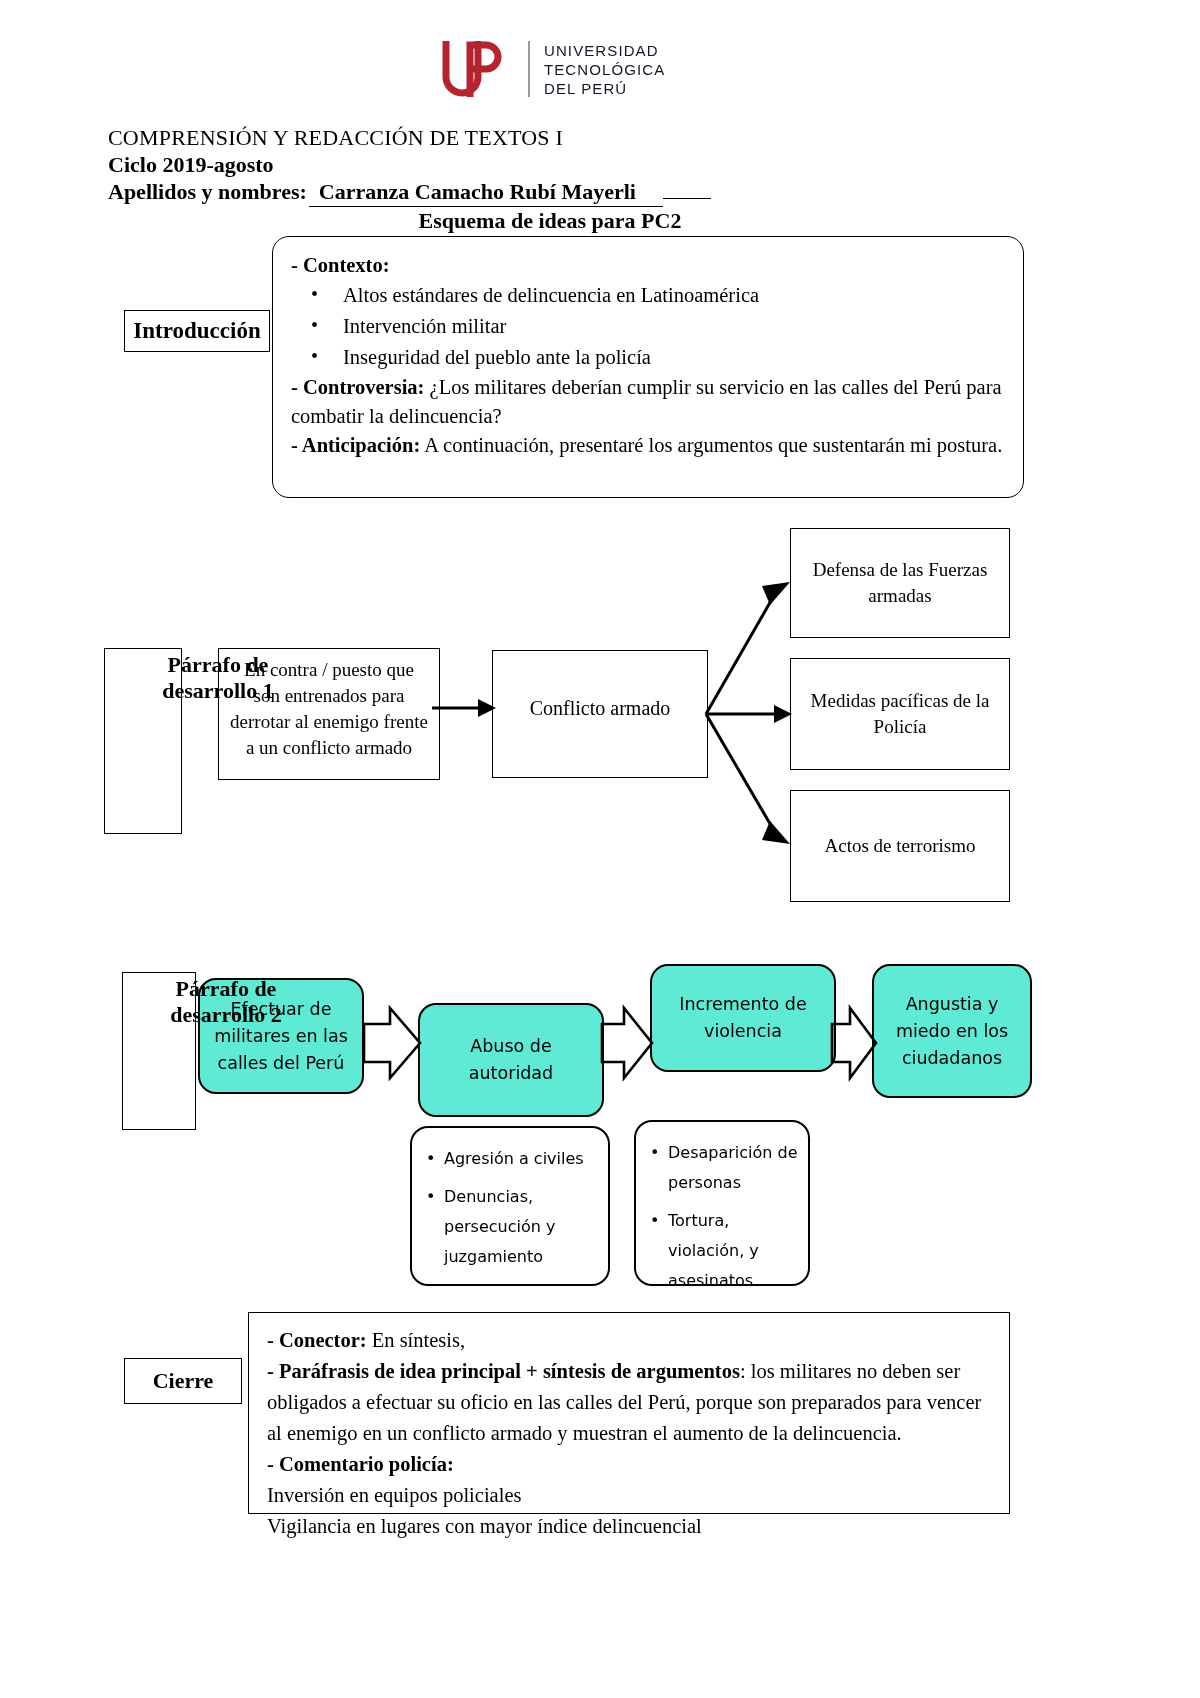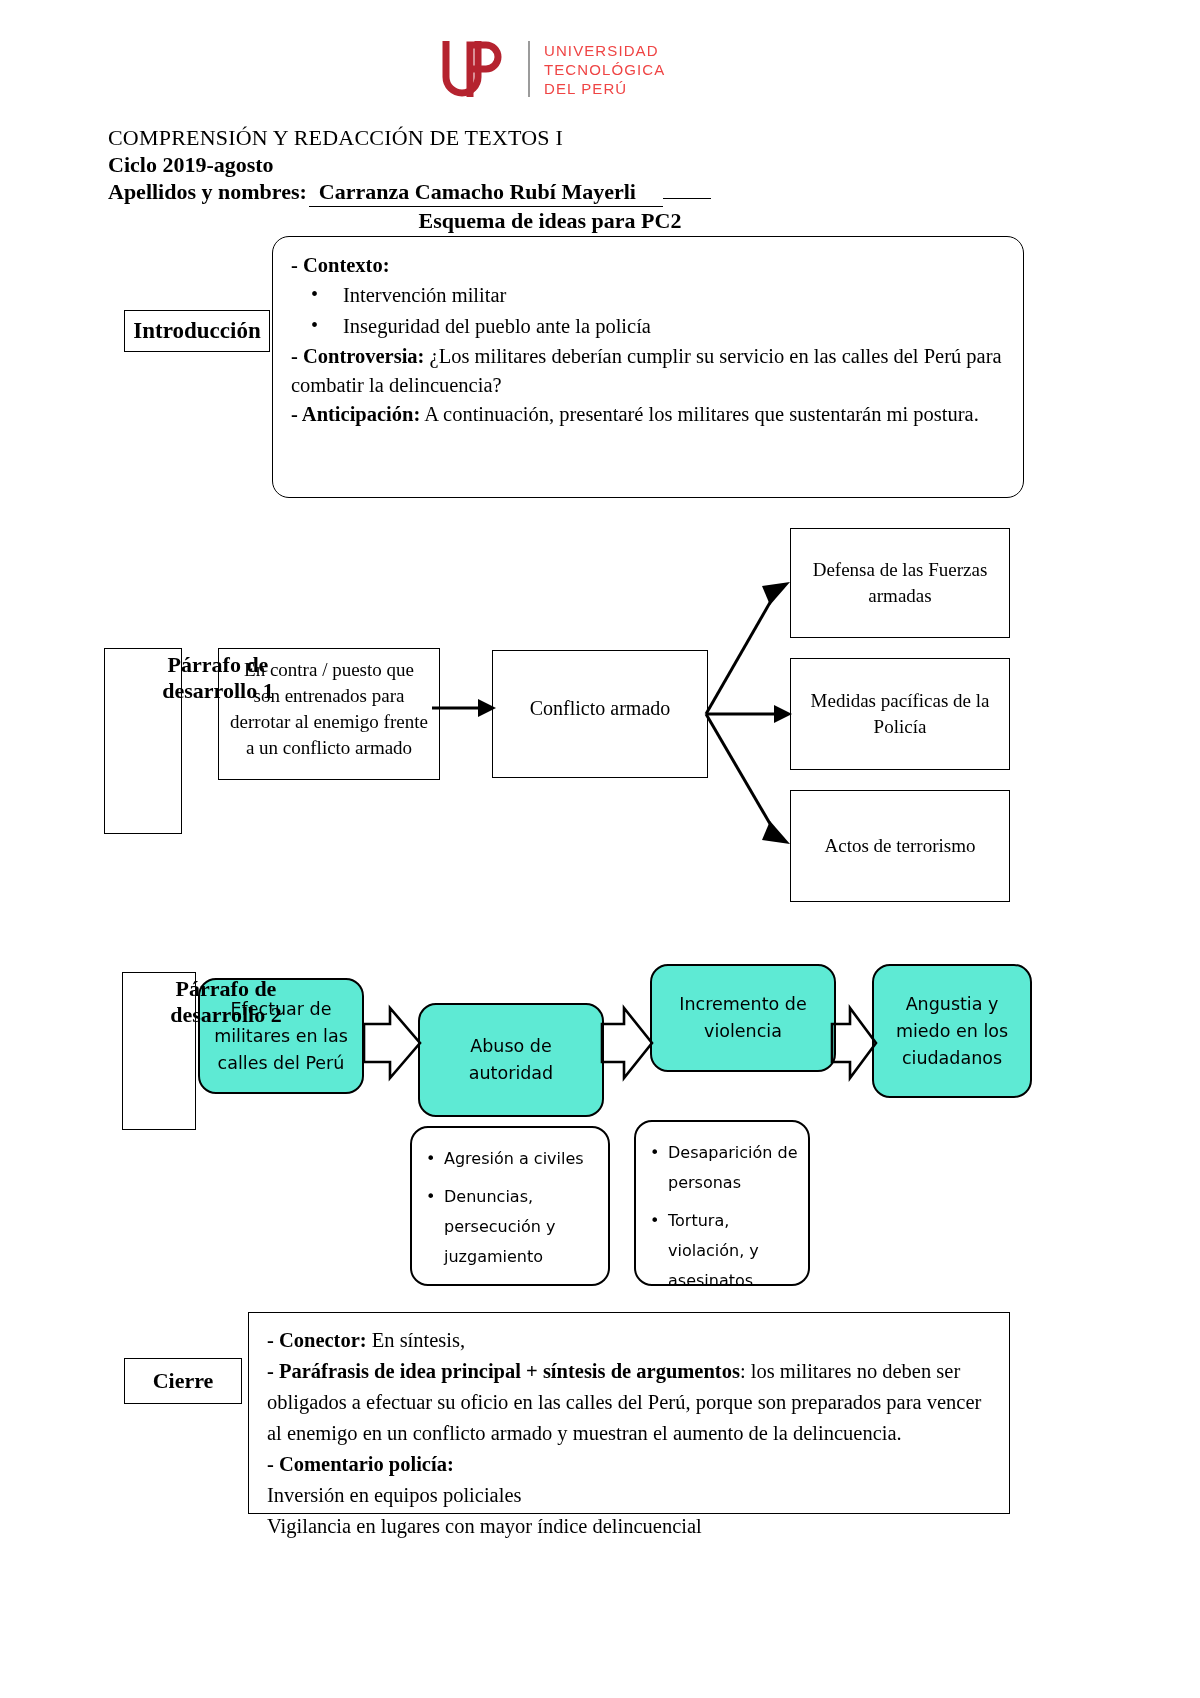--- a/index.html
+++ b/index.html
@@ -41,21 +41,21 @@
     height: 56px;
     background: #9b9b9b;
     margin: 0 14px 0 18px;
     flex: 0 0 auto;
   }
   #logo-text {
     font-family: "Liberation Sans", "DejaVu Sans", sans-serif;
     font-size: 15px;
     line-height: 19px;
     letter-spacing: 1.1px;
-    color: #ef4444;
+    color: #0f172a;
   }
 
   
   .hdr {
     position: absolute;
     left: 108px;
     font-size: 22px;
     line-height: 27px;
     white-space: nowrap;
   }
@@ -276,25 +276,26 @@
     <span id="hdr-name-tail"></span>
   </div>
   <div id="esquema-title">Esquema de ideas para PC2</div>
 
   <div class="label-box" id="intro-side" style="left:124px; top:310px; width:146px; height:42px;">Introducción</div>
 
   <div class="box" id="intro-box">
     <div id="intro-content">
       <div class="lbl">- Contexto:</div>
       <ul class="bullets">
+        <li>Altos estándares de delincuencia en Latinoamérica</li>
         <li>Intervención militar</li>
         <li>Inseguridad del pueblo ante la policía</li>
       </ul>
       <p class="para"><span class="lbl">- Controversia:</span> <span>¿Los militares deberían cumplir su servicio en las calles del Perú para combatir la delincuencia?</span></p>
-      <p class="para"><span class="lbl">- Anticipación:</span> <span>A continuación, presentaré los militares que sustentarán mi postura.</span></p>
+      <p class="para"><span class="lbl">- Anticipación:</span> <span>A continuación, presentaré los argumentos que sustentarán mi postura.</span></p>
     </div>
   </div>
 
   <div class="side-box" id="p1-side-box"></div>
   <div class="side-label" id="p1-side-label">
     <span>Párrafo de</span><br>
     <span>desarrollo 1</span>
   </div>
 
   <div class="box" id="p1-main">

